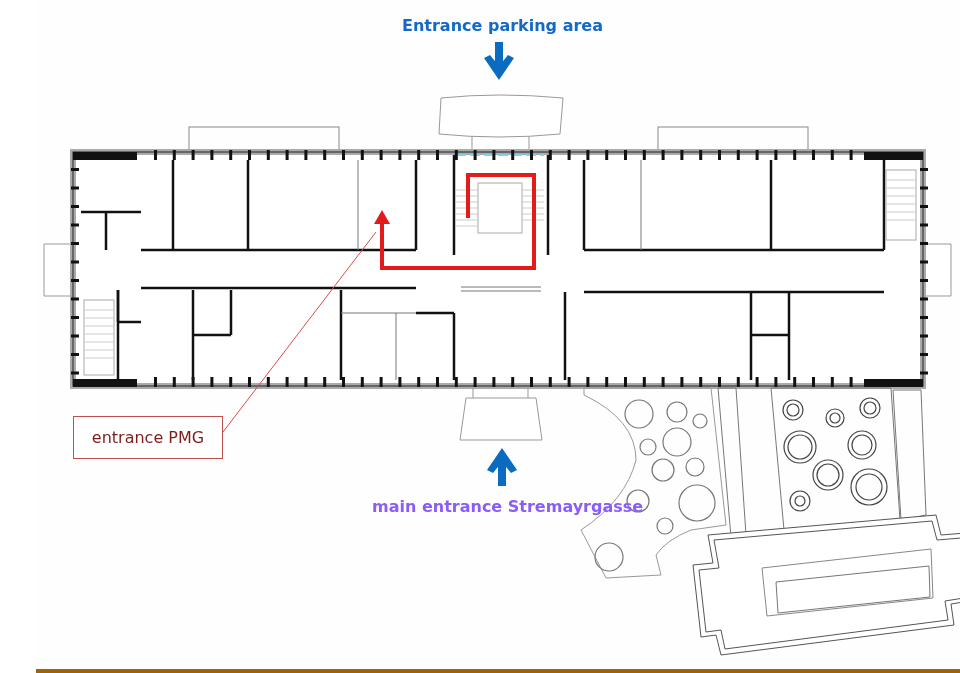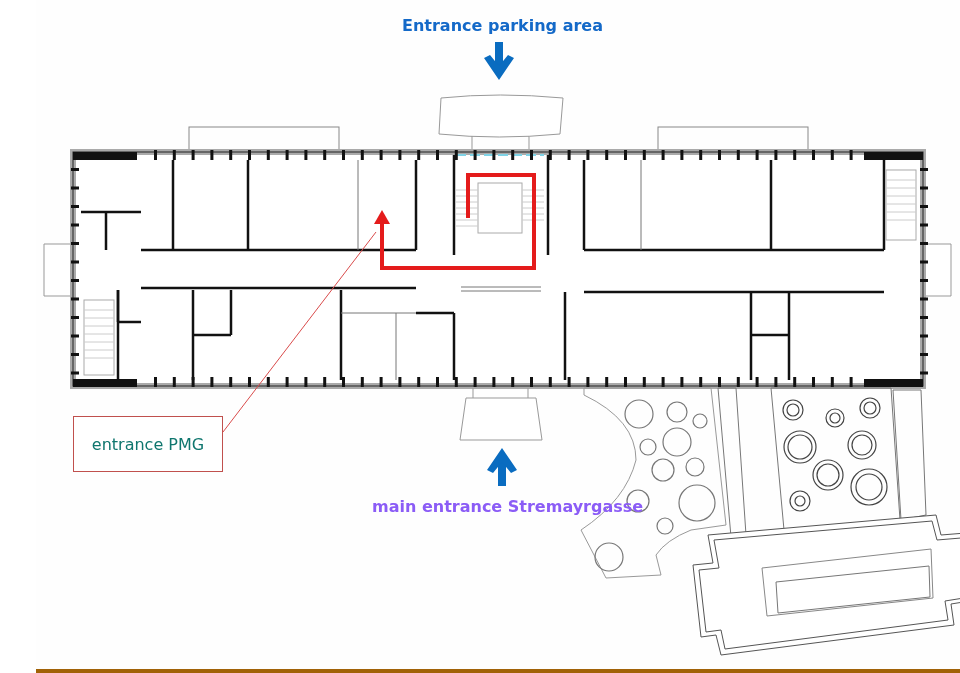--- a/index.html
+++ b/index.html
@@ -2,21 +2,21 @@
 <html><head>
 <meta charset="utf-8">
 <style>
   html, body { margin:0; padding:0; background:#ffffff; }
   body { width:960px; height:673px; position:relative; overflow:hidden; font-family:"DejaVu Sans", sans-serif; }
   .canvas { position:absolute; left:0; top:0; width:960px; height:673px; background:#fefefe; border-right:2px solid #f0f0f0; border-bottom:4px solid #a16207; box-sizing:border-box;margin-left:36px; }
   svg.plan { position:absolute; left:0; top:0; }
   .label { position:absolute; font-family:"DejaVu Sans", sans-serif; font-weight:600; white-space:nowrap; }
   .label-top { left:366px; top:16px; font-size:16px; color:#1469c8; }
   .label-bottom { left:336px; top:497px; font-size:16px; color:#8b5cf6; }
-  .callout { position:absolute; left:37px; top:416px; width:150px; height:56px; border:1px solid #c0504d; background:#fff; box-sizing:border-box; display:flex; align-items:center; justify-content:center; color:#0f766e; font-size:16px; font-weight:500; }
+  .callout { position:absolute; left:37px; top:416px; width:150px; height:43px; border:1px solid #c0504d; background:#fff; box-sizing:border-box; display:flex; align-items:center; justify-content:center; color:#7f1d1d; font-size:16px; font-weight:500; }
 </style>
 </head>
 <body>
 
 <div class="canvas">
   <svg class="plan" width="960" height="673" viewBox="0 0 960 673">
 
     <g fill="none" stroke="#999" stroke-width="1">
       <path d="M405 98 Q463 92 527 98 L524 134 Q463 140 403 134 Z" fill="#fff"></path>
       <line x1="436" y1="136" x2="436" y2="152"></line>

